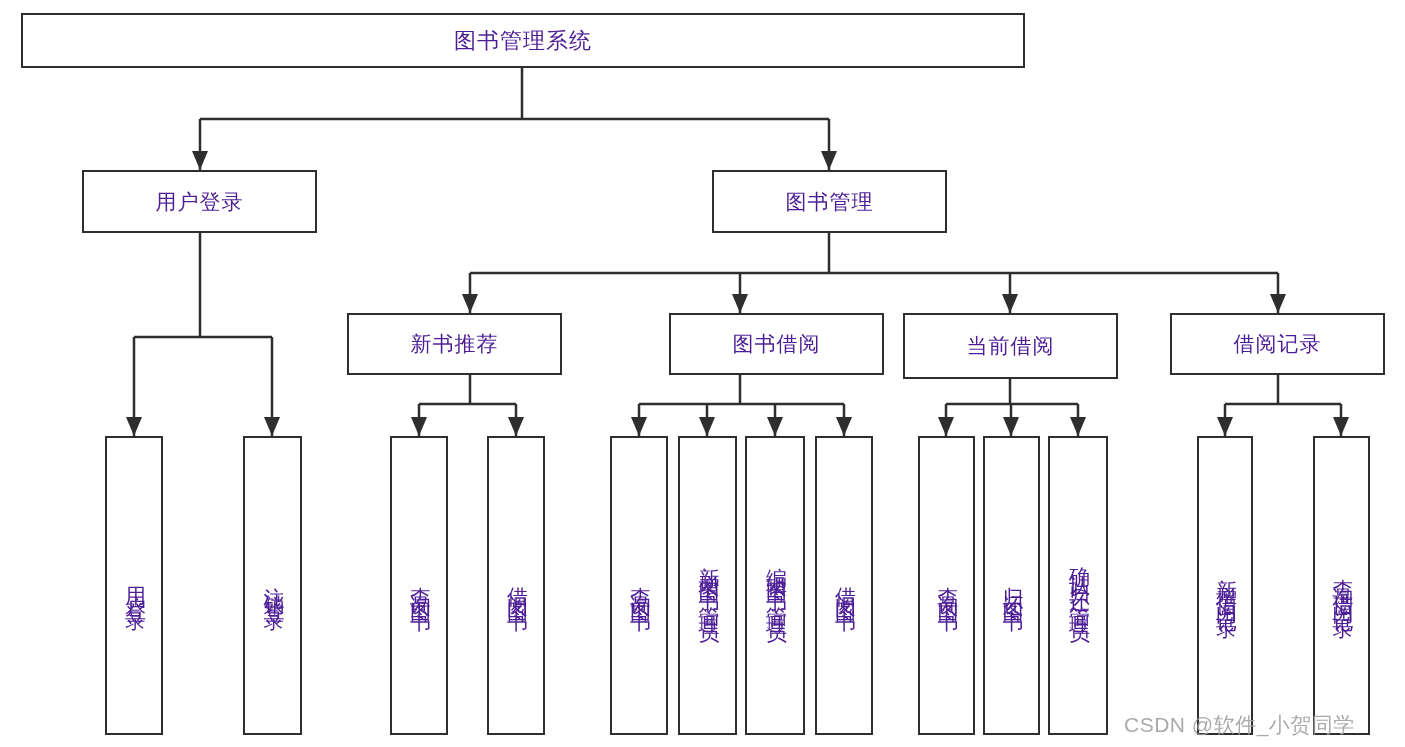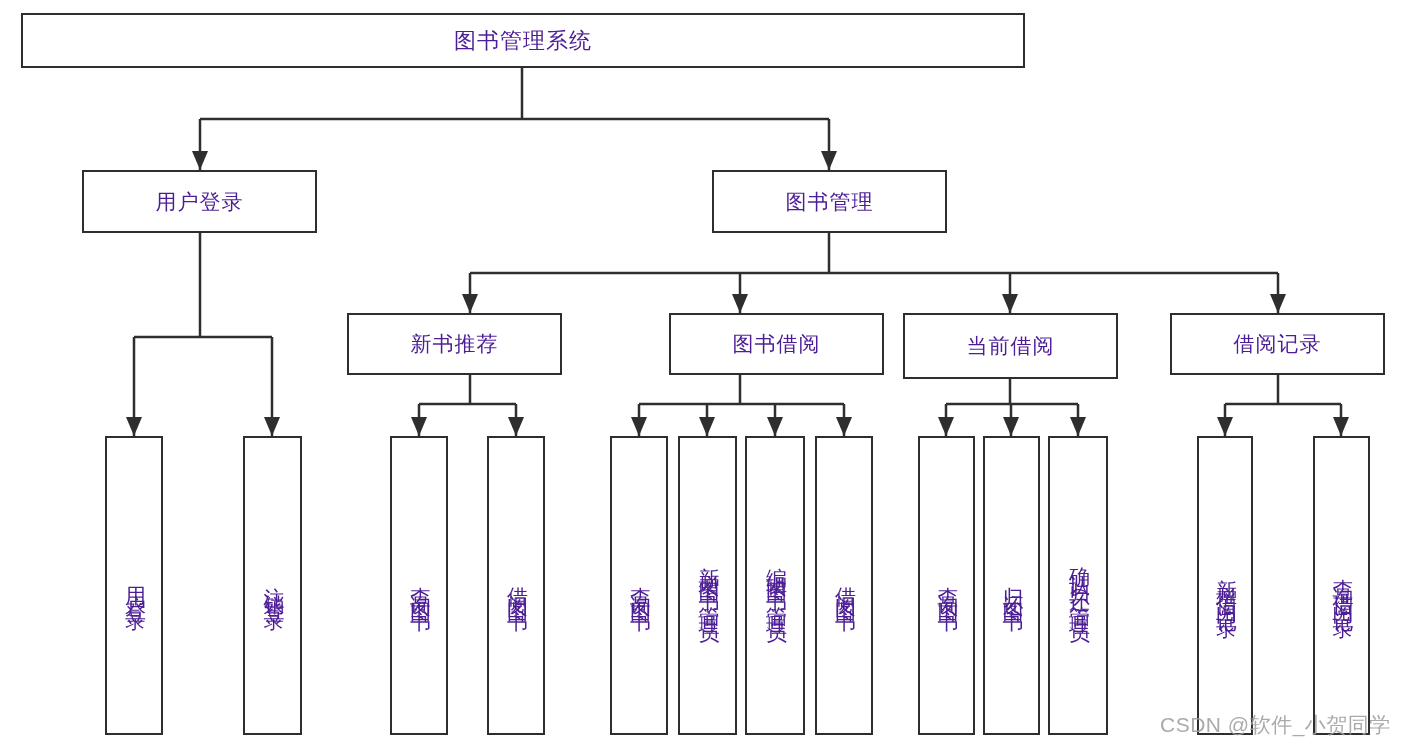--- a/index.html
+++ b/index.html
@@ -125,15 +125,15 @@
     <span>确认归还（管理员）</span>
   </div>
 
   <div class="box leaf" style="left:1197px;top:436px;width:56px;height:299px;">
     <span>新增借阅记录</span>
   </div>
   <div class="box leaf" style="left:1313px;top:436px;width:57px;height:299px;">
     <span>查询借阅记录</span>
   </div>
 
-  <div class="watermark" style="left:1160px;top:711px;">CSDN @软件_小贺同学</div>
+  <div class="watermark" style="left:1124px;top:711px;">CSDN @软件_小贺同学</div>
 
 </div>
 
 </body></html>

